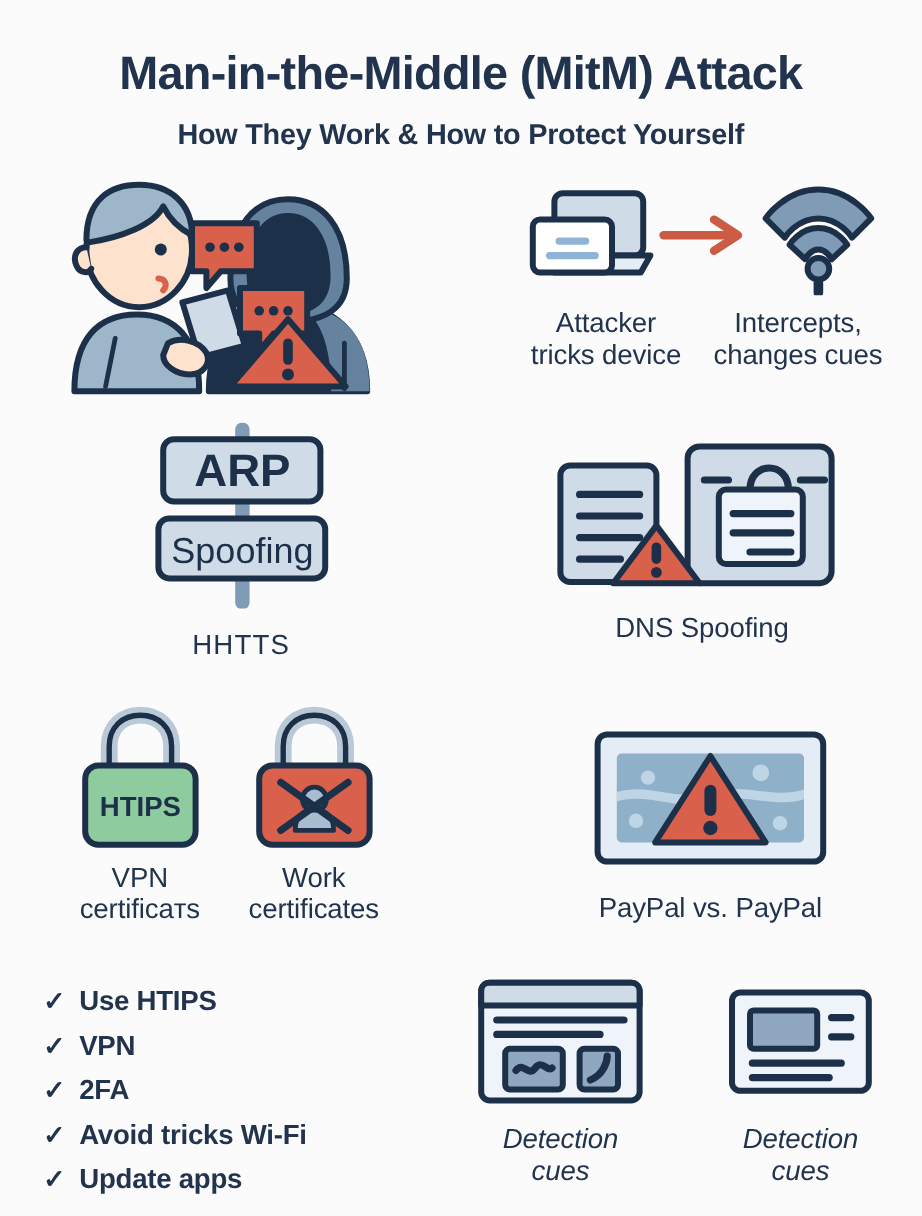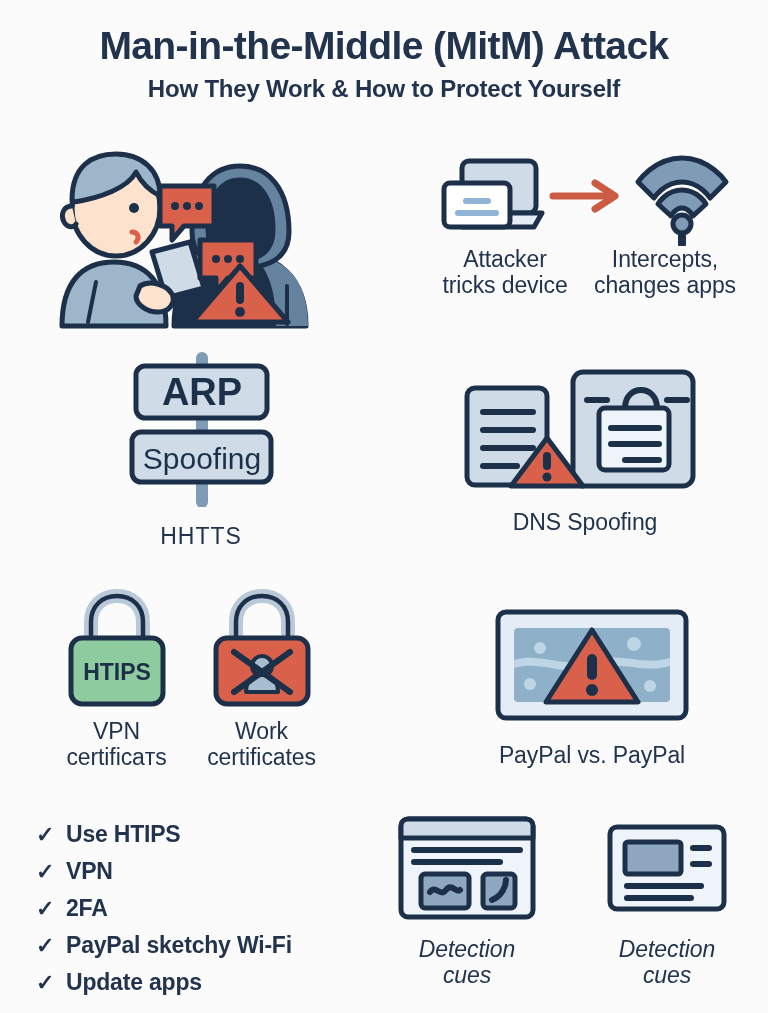--- a/index.html
+++ b/index.html
@@ -26,21 +26,21 @@
   .header {
     padding-top: 26px;
     text-align: center;
   }
   .title {
     font-size: 39px;
     font-weight: bold;
     color: #22344d;
     letter-spacing: -0.6px;
     line-height: 1.05;
-    margin: 0;
+    margin: 16px;
   }
   .subtitle {
     font-size: 24px;
     font-weight: bold;
     color: #22344d;
     letter-spacing: -0.2px;
     margin: 8px 0 0 0;
   }
 
   
@@ -75,20 +75,21 @@
   .flow-icons {
     display: flex;
     align-items: center;
     justify-content: space-between;
     padding: 0 6px;
     height: 100px;
   }
   .flow-labels {
     display: flex;
     justify-content: space-between;
+    margin-top: 10px;
   }
   .flow-labels .cap { width: 150px; }
 
   
   .row2 {
     position: absolute;
     top: 352px;
     left: 0;
     width: 768px;
     height: 215px;
@@ -294,21 +295,21 @@
           </g>
         </svg>
       </div>
       <div class="flow-labels">
         <div class="cap">
           <div>Attacker</div>
           <div>tricks device</div>
         </div>
         <div class="cap">
           <div>Intercepts,</div>
-          <div>changes apps</div>
+          <div>changes cues</div>
         </div>
       </div>
     </div>
   </div>
 
   <div class="row2">
 
     <div class="arp-block">
       <svg width="175" height="155" viewBox="0 0 175 155">
         <g stroke="#1d3049" stroke-width="5" stroke-linejoin="round" stroke-linecap="round">
@@ -439,21 +440,21 @@
       <div class="check-item">
         <span class="check-mark">✓</span>
         <span>VPN</span>
       </div>
       <div class="check-item">
         <span class="check-mark">✓</span>
         <span>2FA</span>
       </div>
       <div class="check-item">
         <span class="check-mark">✓</span>
-        <span>PayPal sketchy Wi-Fi</span>
+        <span>Avoid tricks Wi-Fi</span>
       </div>
       <div class="check-item">
         <span class="check-mark">✓</span>
         <span>Update apps</span>
       </div>
     </div>
 
     <div class="cues">
 
       <div class="cue">

